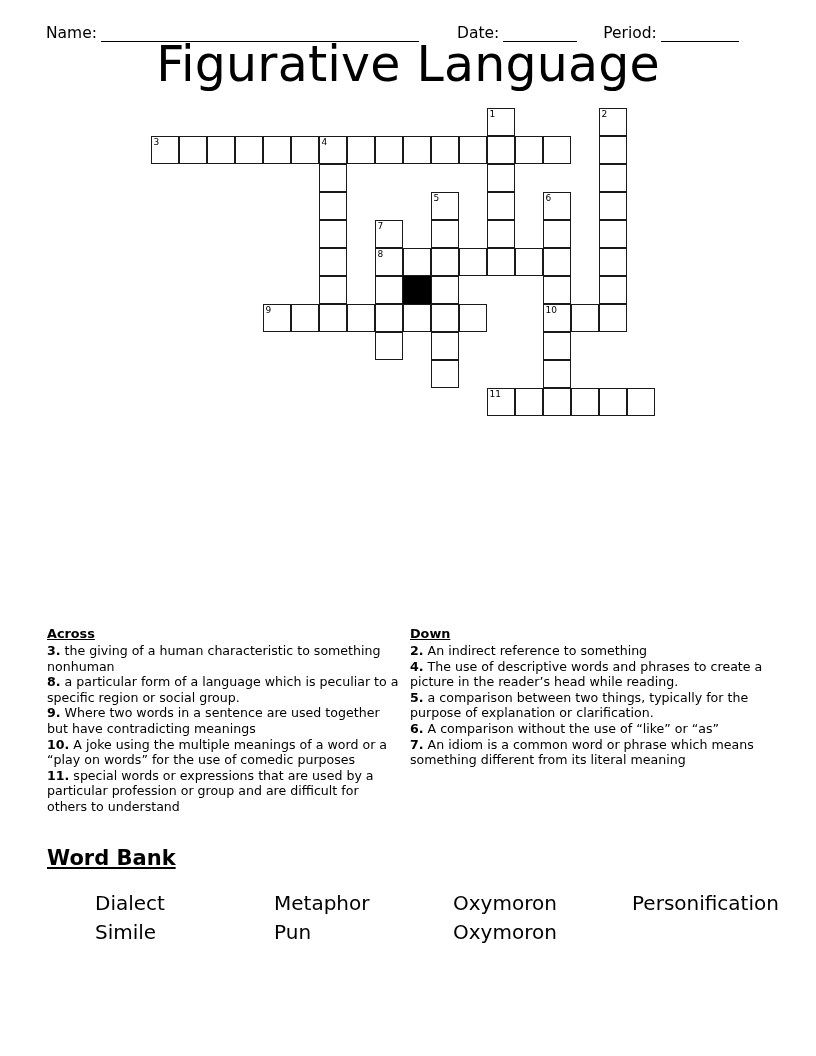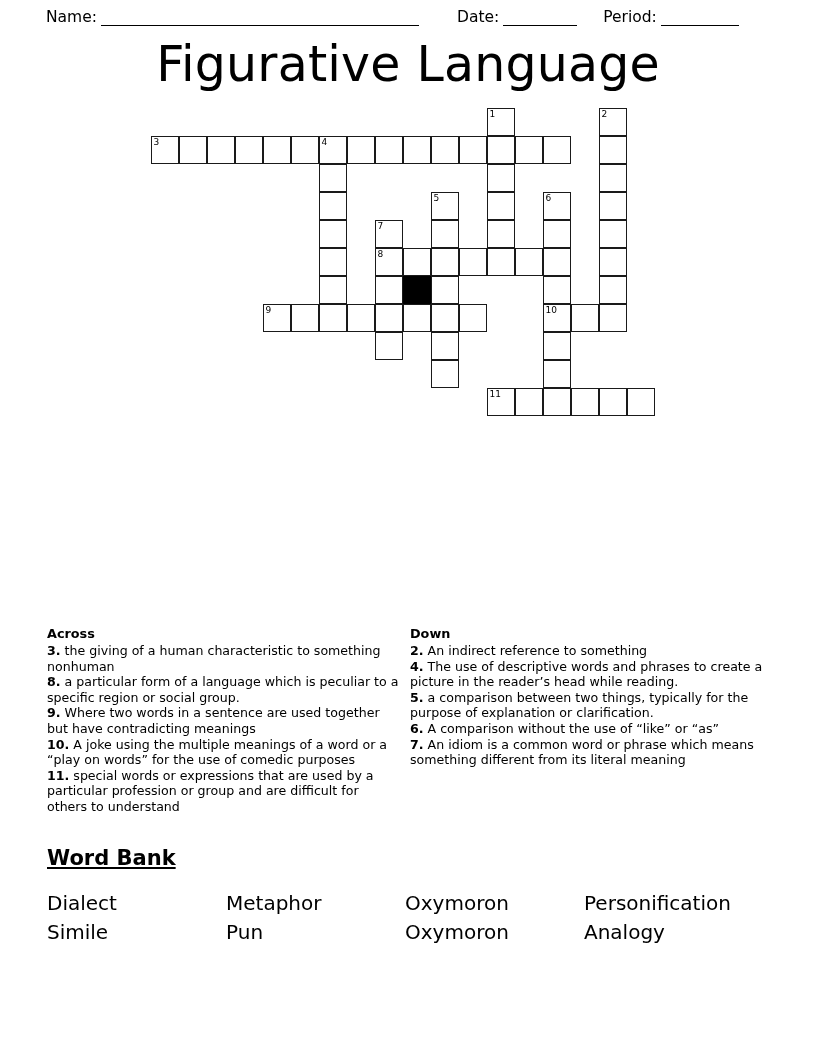--- a/index.html
+++ b/index.html
@@ -14,21 +14,21 @@
     position: relative;
     font-family: "DejaVu Sans", sans-serif;
     color: #000000;
     overflow: hidden;
   }
 
   
   .header-row {
     position: absolute;
     left: 46px;
-    top: 0px;
+    top: 16px;
     width: 724px;
     height: 26px;
     display: flex;
     align-items: flex-end;
     font-size: 15.5px;
     white-space: nowrap;
   }
   .hdr-label { letter-spacing: 0px; }
   .rule {
     display: inline-block;
@@ -97,20 +97,21 @@
   .clue-col {
     position: absolute;
     top: 0;
     font-size: 12.6px;
     line-height: 15.6px;
   }
   .clue-col.across { left: 47px; width: 352px; }
   .clue-col.down   { left: 410px; width: 360px; }
   .clue-heading {
     font-weight: bold;
+    text-decoration: underline;
     font-size: 12.8px;
     line-height: 16px;
     margin-bottom: 1px;
   }
   .clue {
     margin: 0;
     text-indent: 0;
   }
   .clue .cnum { font-weight: bold; }
 
@@ -125,20 +126,21 @@
     font-size: 21px;
     font-weight: bold;
     text-decoration: underline;
     line-height: 26px;
     margin-bottom: 18px;
   }
   .wb-grid {
     display: grid;
     grid-template-columns: 179px 179px 179px 179px;
     row-gap: 0px;
+    margin-left: 48px;
   }
   .wb-word {
     font-size: 20px;
     line-height: 29px;
     white-space: nowrap;
   }
   .wb-empty { visibility: hidden; }
 </style>
 </head>
 <body>
@@ -276,16 +278,15 @@
 <div class="wordbank">
   <div class="wordbank-title">Word Bank</div>
   <div class="wb-grid" id="wb-grid">
       <div class="wb-word">Dialect</div>
       <div class="wb-word">Metaphor</div>
       <div class="wb-word">Oxymoron</div>
       <div class="wb-word">Personification</div>
       <div class="wb-word">Simile</div>
       <div class="wb-word">Pun</div>
       <div class="wb-word">Oxymoron</div>
-      <div class="wb-word">Analogy</div>
       <div class="wb-word wb-empty"></div>
     </div>
 </div>
 
 </body></html>

